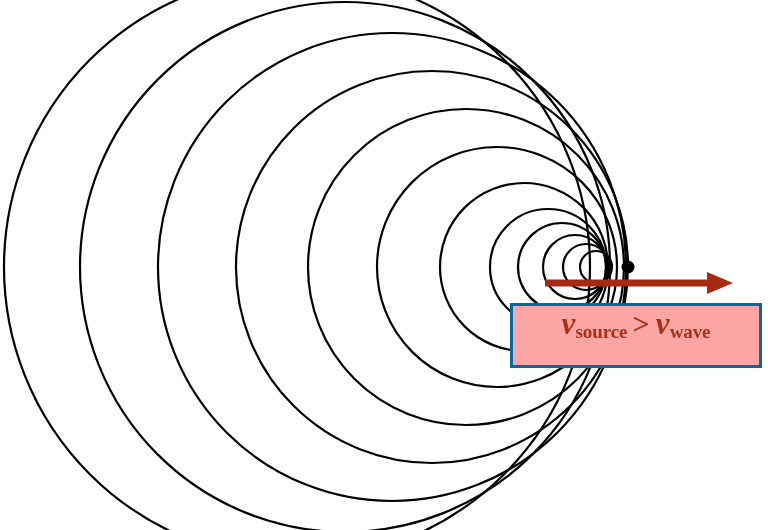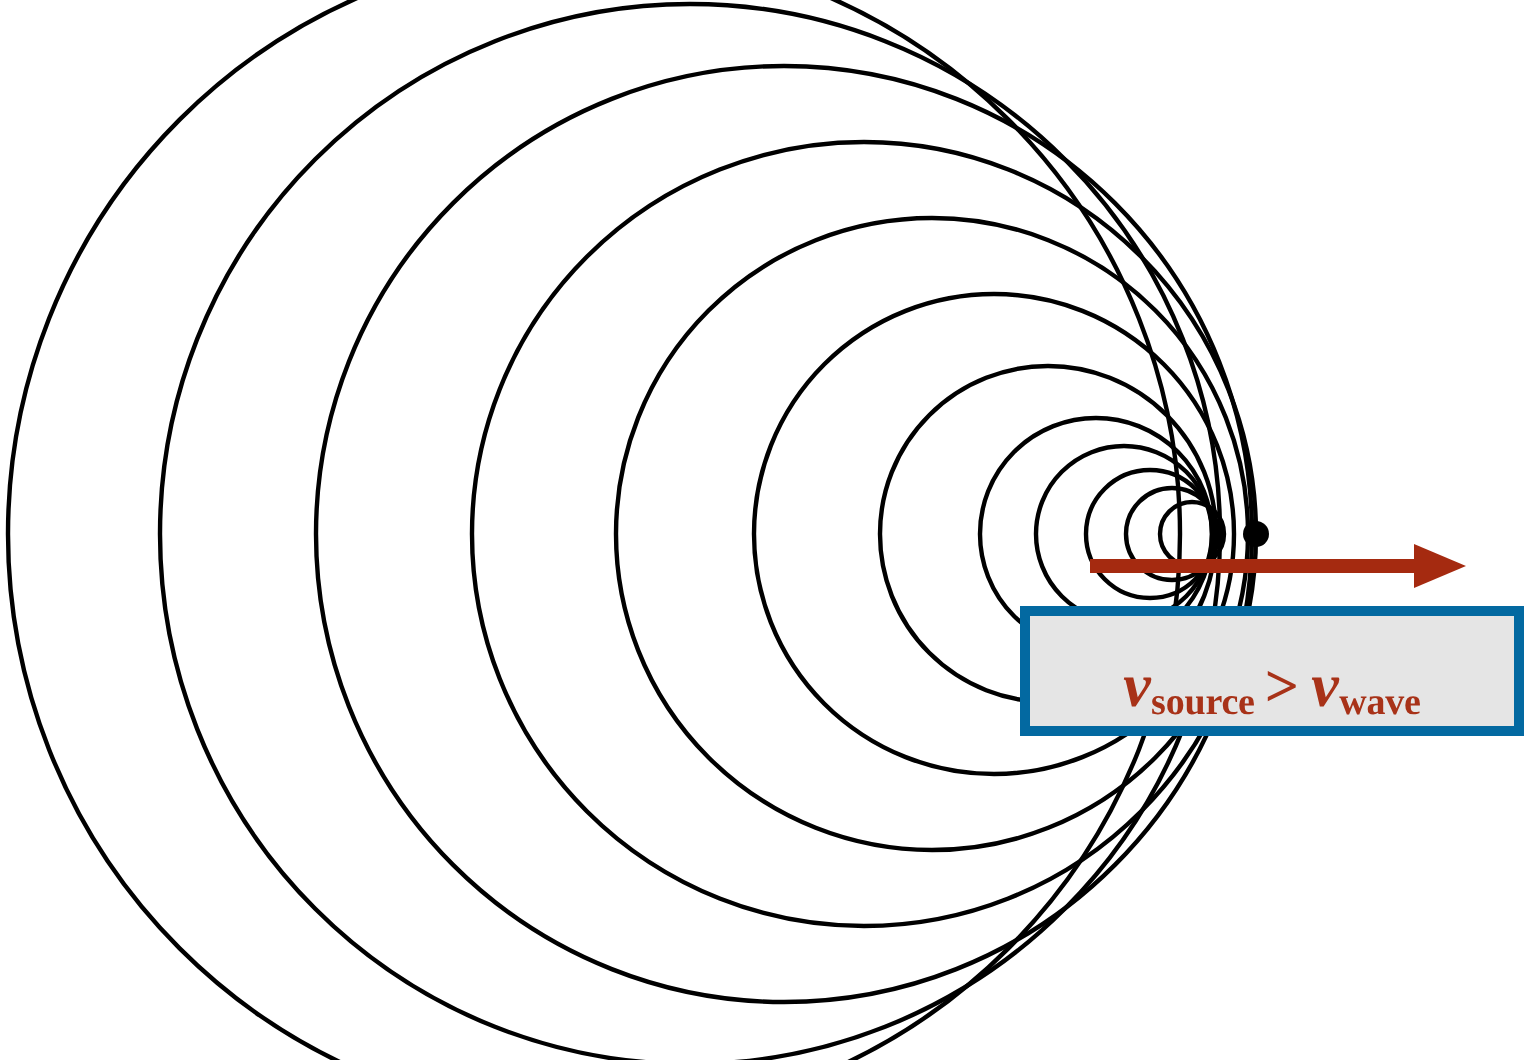--- a/index.html
+++ b/index.html
@@ -31,24 +31,24 @@
     height: 530px;
     display: block;
   }
   .label-box {
     position: absolute;
     left: 510px;
     top: 303px;
     width: 252px;
     height: 65px;
     box-sizing: border-box;
-    border: 5px solid #0369a1;
-    background: #e5e5e5;
+    border: 3px solid #0369a1;
+    background: #fca5a5;
     display: flex;
-    align-items: flex-end;
+    align-items: flex-start;
     justify-content: center;
     z-index: 30;
   }
   .label-text {
     font-family: "Liberation Serif", serif;
     font-size: 29px;
     color: #A83218;
     white-space: nowrap;
     letter-spacing: 0.2px;
     font-weight: bold;

